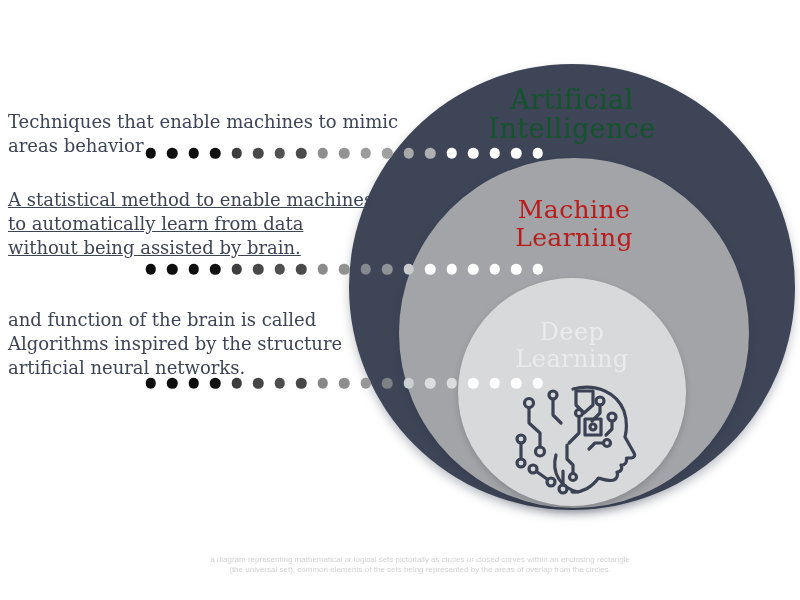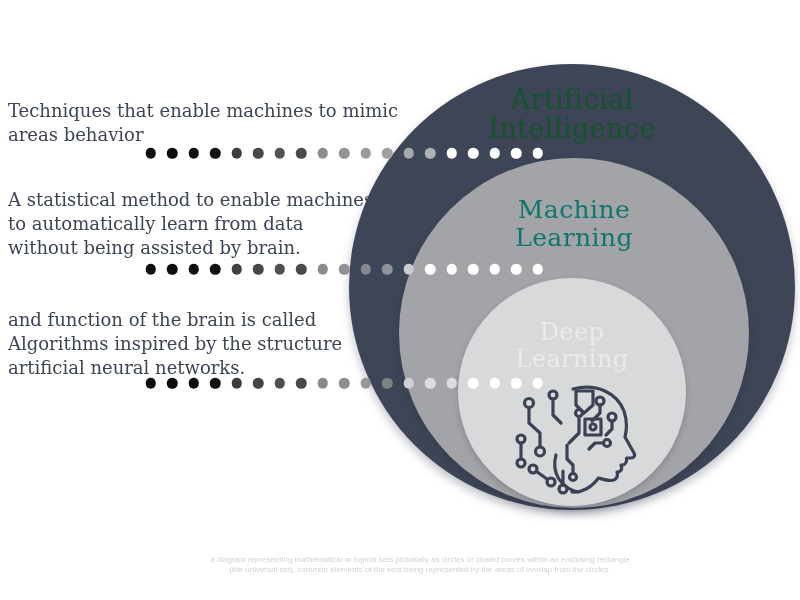--- a/index.html
+++ b/index.html
@@ -11,21 +11,21 @@
   .circle-ai{left:349px;top:64px;width:446px;height:446px;box-shadow:0 5px 10px rgba(100,106,120,.40);}
   .circle-ml{left:399px;top:158px;width:350px;height:350px;box-shadow:0 4px 7px rgba(40,45,60,.25);}
   .circle-dl{left:458px;top:278px;width:228px;height:228px;box-shadow:0 3px 6px rgba(40,45,60,.22);}
   .venn-label{position:absolute;text-align:center;width:320px;letter-spacing:.4px;}
   .label-ai{left:412px;top:85px;font-size:27px;line-height:29px;}
   .label-ml{left:414px;top:196px;font-size:25px;line-height:28px;}
   .label-dl{left:412px;top:319px;font-size:24px;line-height:27px;}
   .para{position:absolute;left:8px;font-size:18px;line-height:24px;}
   .para div{white-space:nowrap;}
   .para-1{top:99px;}
-  .para-2{top:188px;}
+  .para-2{top:188px;text-decoration:underline;}
   .para-3{top:308px;}
   .dots-layer{position:absolute;left:0;top:0;width:800px;height:600px;pointer-events:none;}
   .dot{position:absolute;border-radius:50%;transform:translate(-50%,-50%);}
   .head-icon{position:absolute;left:512px;top:383px;width:142px;height:122px;}
   .caption{
     position:absolute;left:100px;top:555px;width:640px;text-align:center;
     font-family:"Liberation Sans","DejaVu Sans",sans-serif;font-size:8px;line-height:10px;
   }
 </style>
 </head>
@@ -72,30 +72,30 @@
       <circle cx="38" cy="99" r="4"></circle>
       <path d="M50,88 V102"></path>
       <circle cx="50" cy="106" r="4"></circle>
     </g>
   </svg>
 
   <div class="venn-label label-ai" style="color: #14532d;">
     <div>Artificial</div>
     <div>Intelligence</div>
   </div>
-  <div class="venn-label label-ml" style="color: #0f766e;">
+  <div class="venn-label label-ml" style="color: #b91c1c;">
     <div>Machine</div>
     <div>Learning</div>
   </div>
   <div class="venn-label label-dl" style="color: rgb(234, 235, 236);">
     <div>Deep</div>
     <div>Learning</div>
   </div>
 
-  <div class="para para-1" style="color: rgb(61, 68, 85);">
+  <div class="para para-1" style="color: rgb(61, 68, 85); margin-top: 11px;">
     <div>Techniques that enable machines to mimic</div>
     <div>areas behavior</div>
   </div>
   <div class="para para-2" style="color: rgb(61, 68, 85);">
     <div>A statistical method to enable machines</div>
     <div>to automatically learn from data</div>
     <div>without being assisted by brain.</div>
   </div>
   <div class="para para-3" style="color: rgb(61, 68, 85);">
     <div>and function of the brain is called</div>

